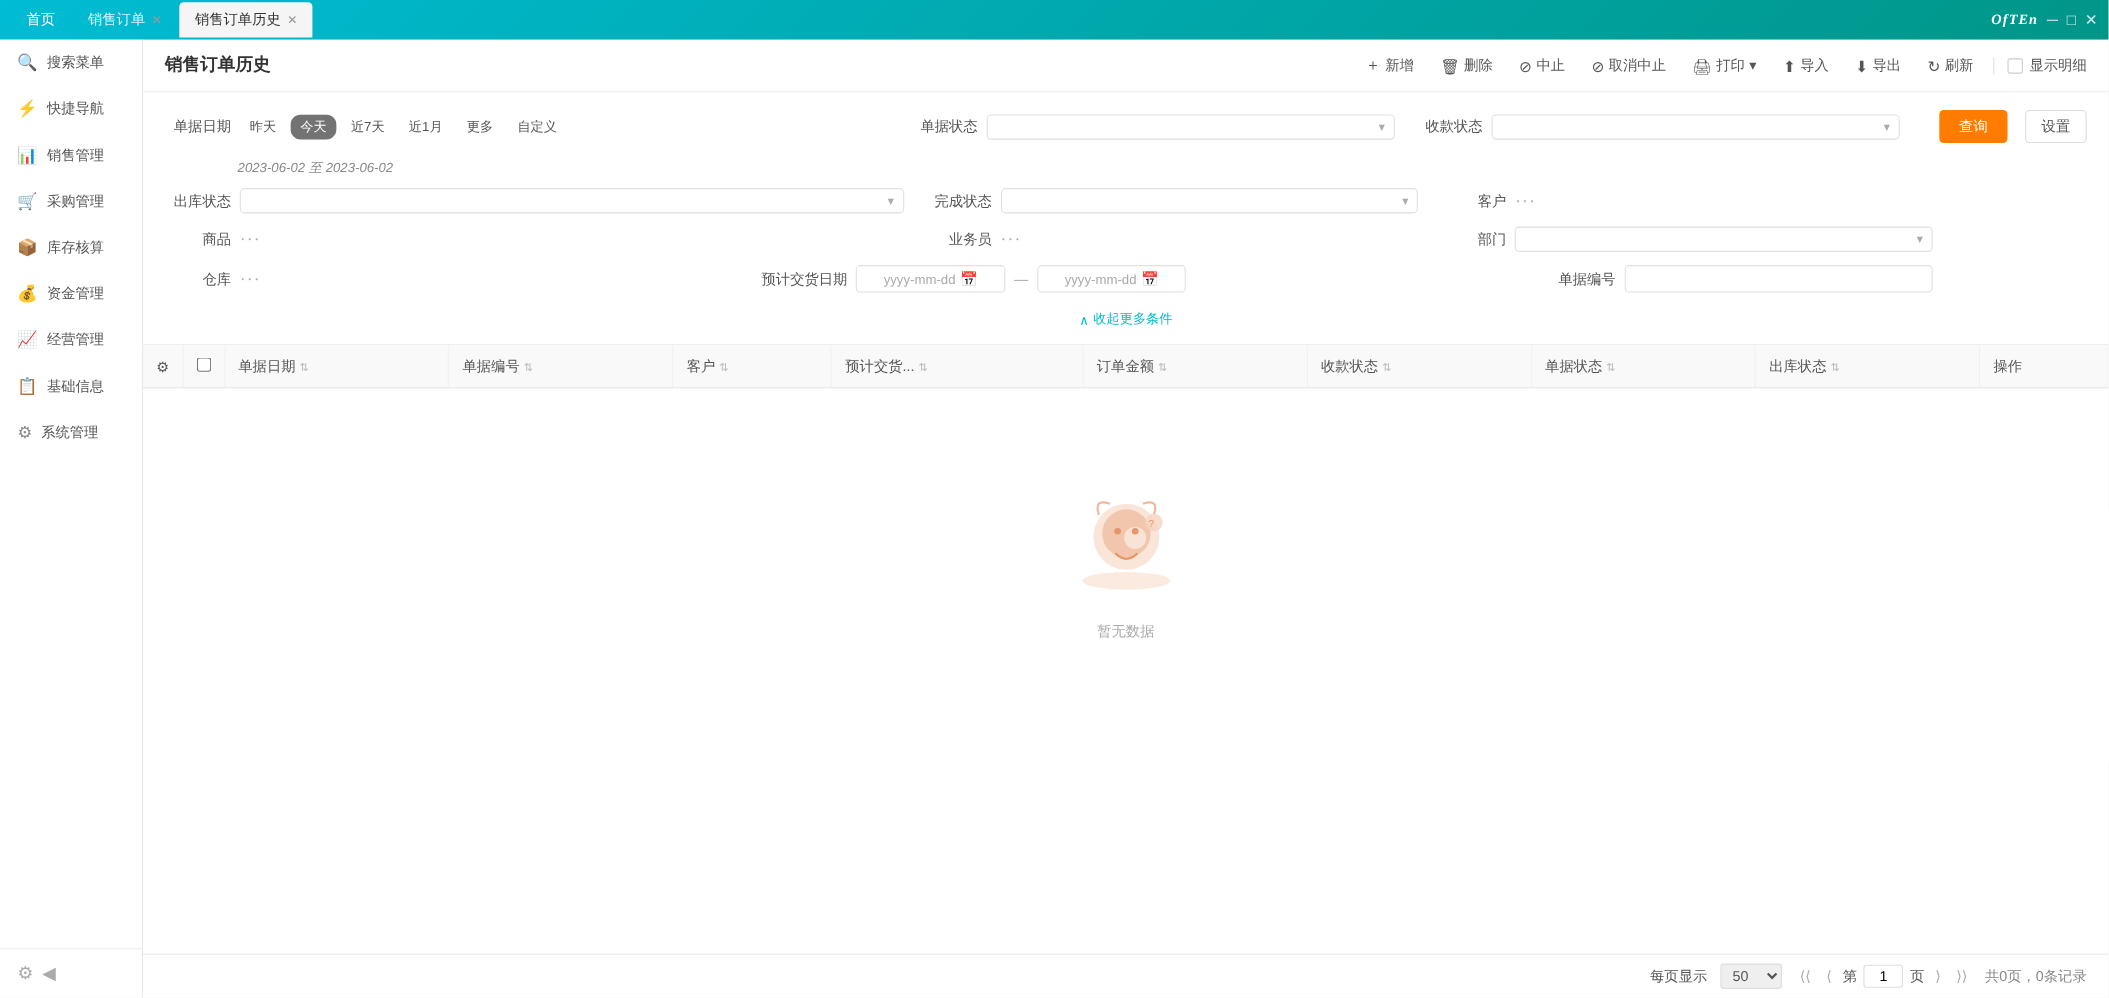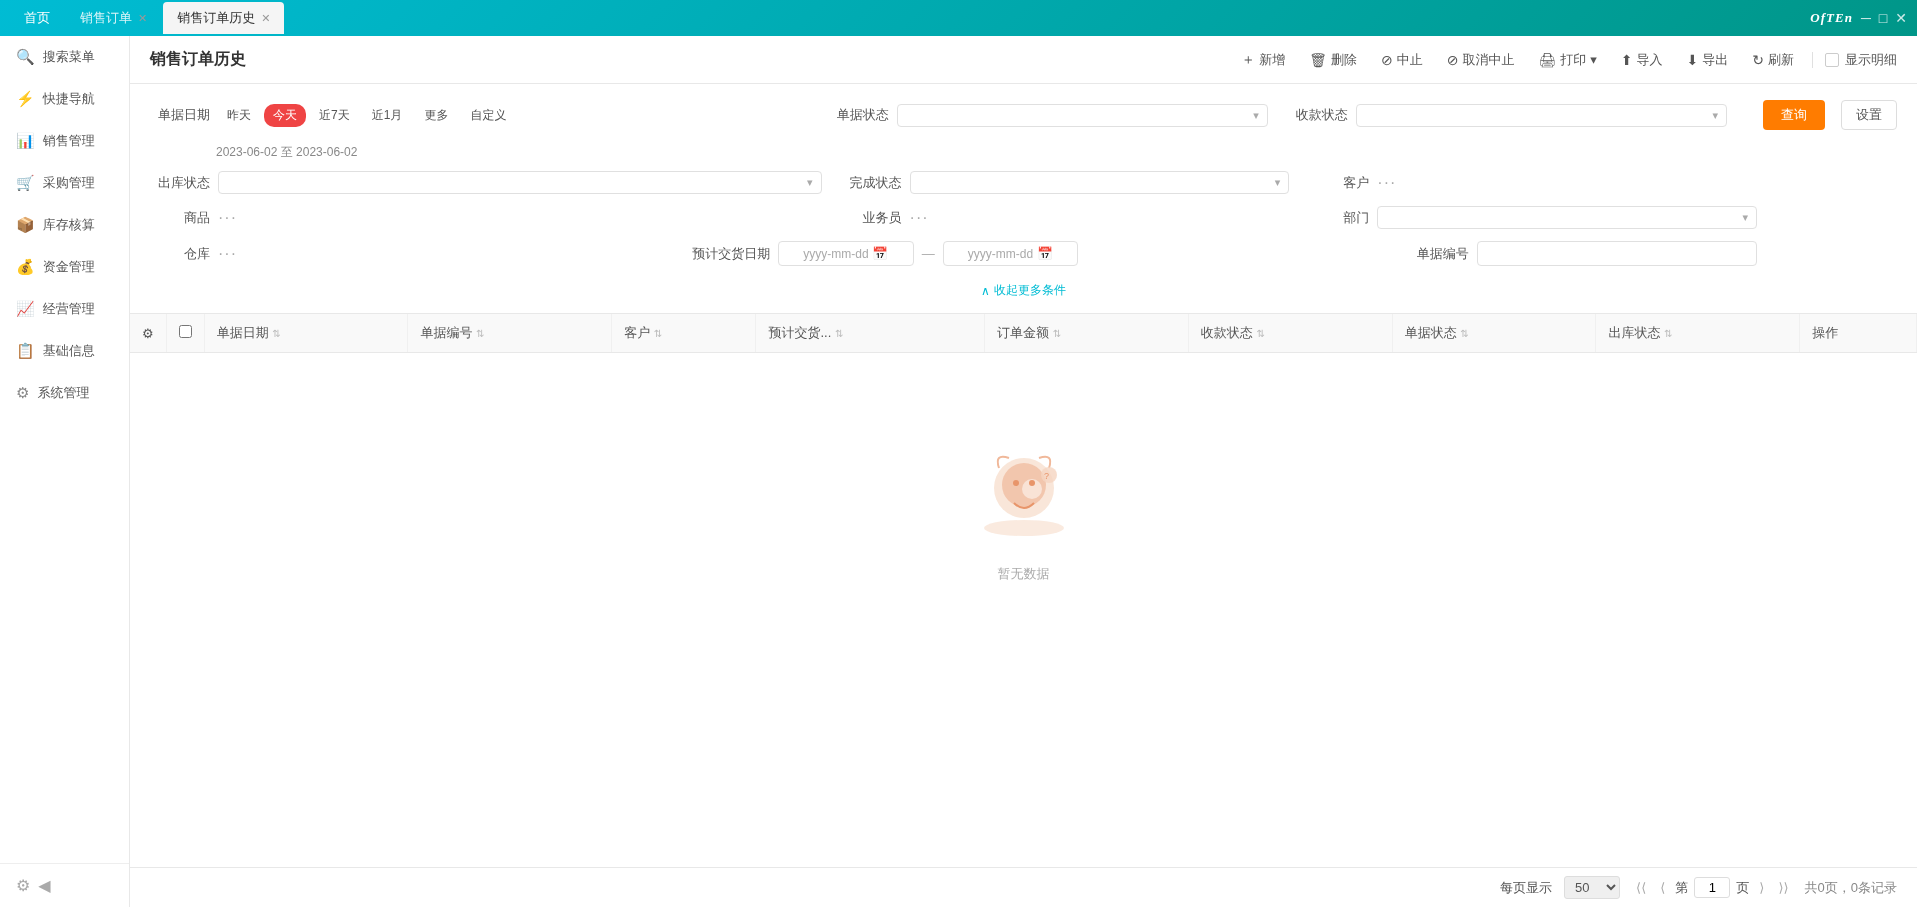--- a/index.html
+++ b/index.html
@@ -39,22 +39,22 @@
     .checkbox-display { width: 14px; height: 14px; border: 1px solid #ccc; display: inline-block; border-radius: 2px; }
 
     
     .filter-area { background: #fff; padding: 16px 20px 10px; border-bottom: 1px solid #e8e8e8; }
     .filter-row { display: flex; align-items: center; gap: 20px; margin-bottom: 12px; }
     .filter-group { display: flex; align-items: center; gap: 8px; flex: 1; }
     .filter-label { font-size: 13px; color: #555; white-space: nowrap; min-width: 60px; text-align: right; }
     .filter-control { flex: 1; display: flex; align-items: center; gap: 6px; }
     .date-tabs { display: flex; gap: 4px; }
     .date-tab { padding: 2px 8px; border-radius: 10px; font-size: 12px; color: #555; cursor: pointer; border: 1px solid transparent; }
-    .date-tab.active { background: #ef4444; color: #fff; border-radius: 10px; }
-    .date-range { font-size: 12px; color: #888; margin-top: 2px; }
+    .date-tab.active { background: #737373; color: #fff; border-radius: 10px; }
+    .date-range { font-size: 12px; color: #888; margin-top: 2px; font-style: italic; }
     .select-control { border: 1px solid #e0e0e0; border-radius: 4px; padding: 4px 8px; font-size: 13px; color: #555; display: flex; align-items: center; justify-content: space-between; cursor: pointer; min-width: 120px; background: #fff; flex: 1; }
     .select-control .chevron { color: #aaa; font-size: 11px; }
     .ellipsis-btn { color: #aaa; cursor: pointer; font-size: 16px; letter-spacing: 1px; }
     .date-input { border: 1px solid #e0e0e0; border-radius: 4px; padding: 4px 24px; font-size: 12px; color: #aaa; min-width: 100px; display: flex; align-items: center; gap: 4px; }
     .calendar-icon { color: #aaa; font-size: 13px; }
     .date-separator { color: #aaa; }
     .collapse-bar { text-align: center; padding: 4px 0; cursor: pointer; color: #00bcd4; font-size: 12px; display: flex; align-items: center; justify-content: center; gap: 4px; }
 
     
     .action-buttons { display: flex; align-items: flex-end; gap: 16px; margin-left: 16px; }

